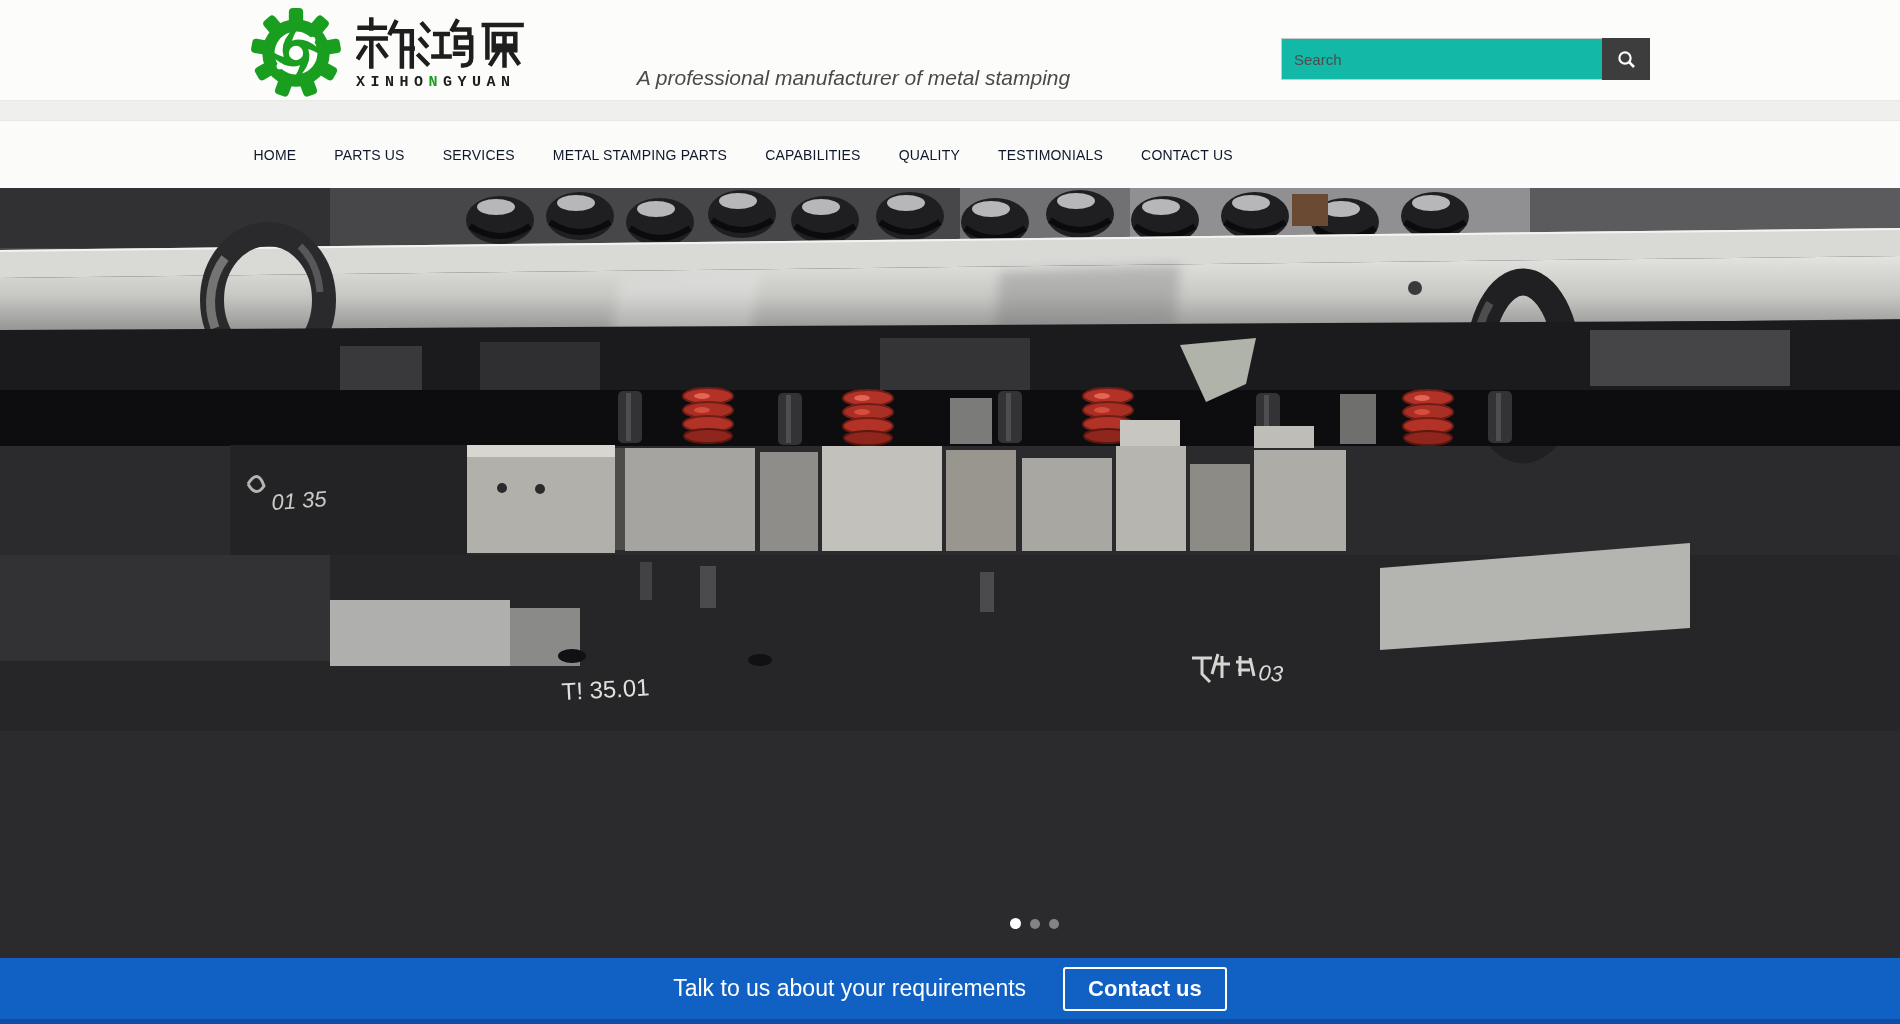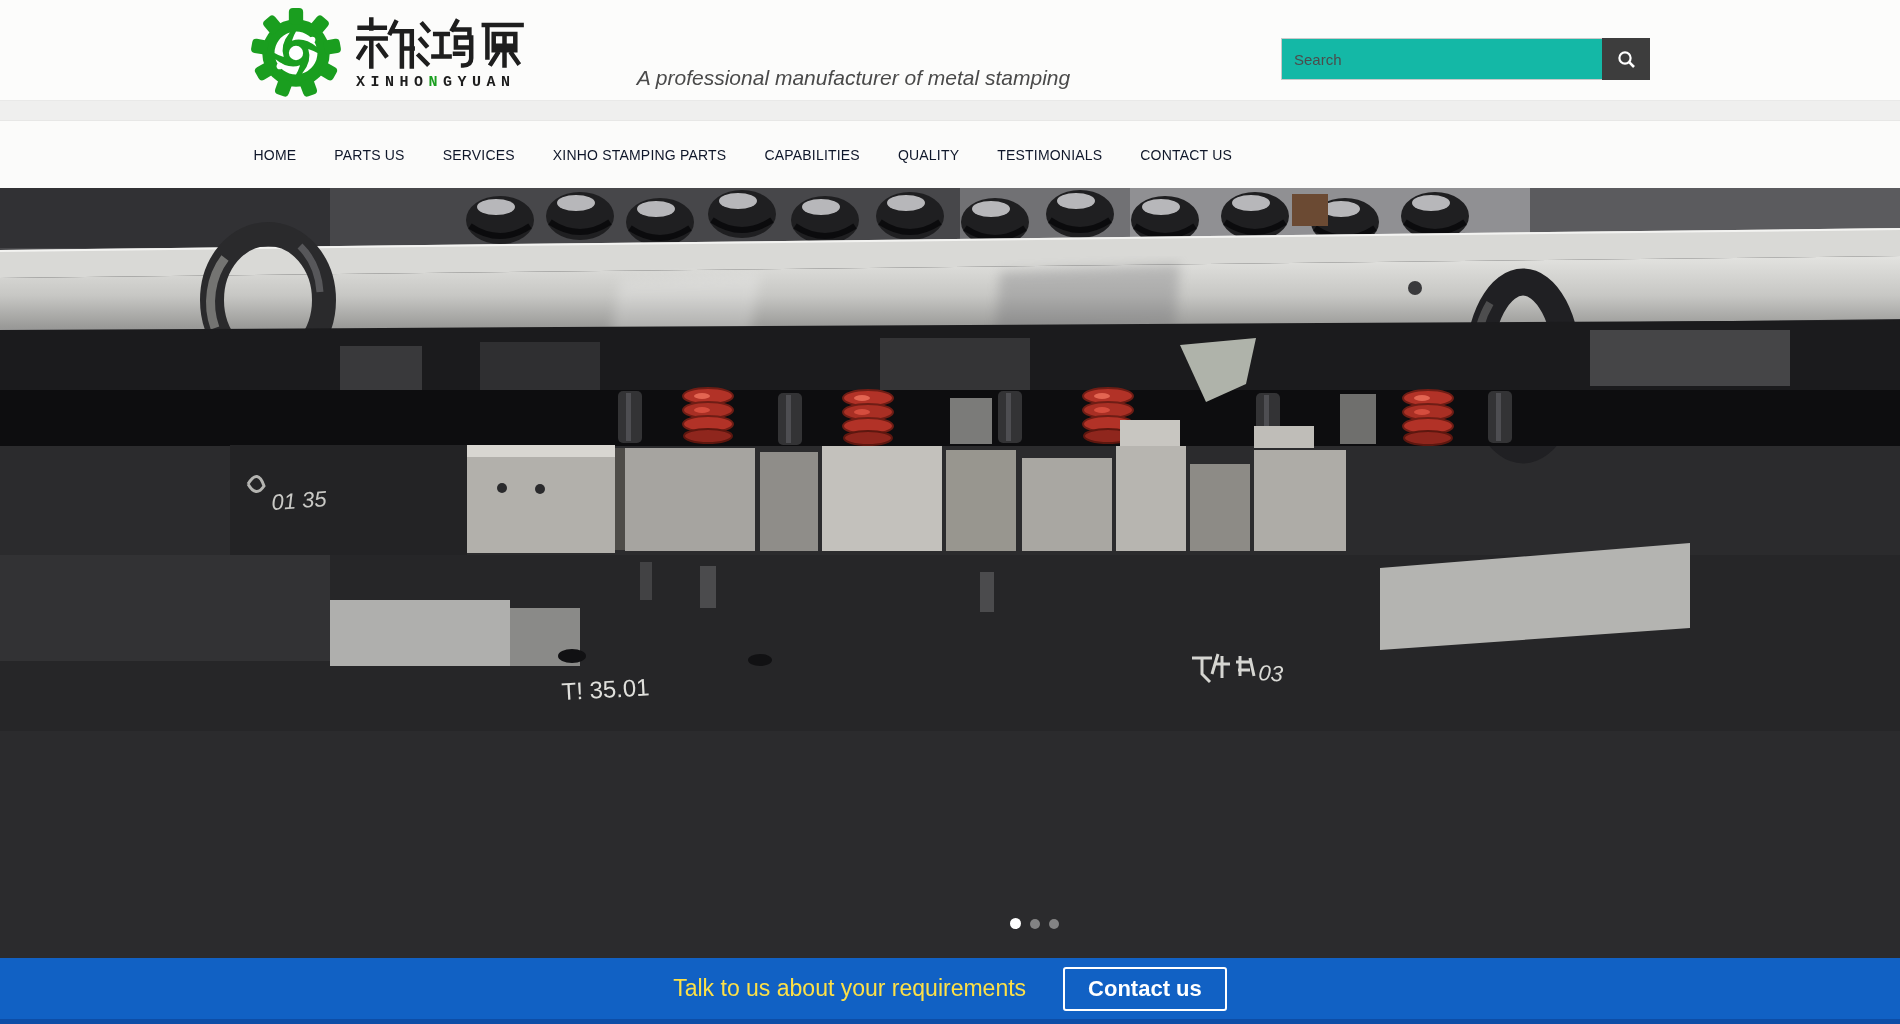--- a/index.html
+++ b/index.html
@@ -29,21 +29,21 @@
 
   
   .hero{position:absolute;top:188px;left:0;width:1900px;height:770px;background:#2b2b2d;}
   .hero svg{display:block;}
   .dots{position:absolute;left:1010px;top:730px;display:flex;align-items:center;}
   .dot{width:10px;height:10px;border-radius:50%;background:#9a9a9a;opacity:.8;margin-right:9px;cursor:pointer;}
   .dot.active{width:11px;height:11px;background:#ffffff;opacity:1;}
 
   
   .cta-bar{position:absolute;top:958px;left:0;width:1900px;height:66px;background:#1161c4;border-bottom:5px solid #0d4da6;box-sizing:border-box;display:flex;align-items:center;justify-content:center;}
-  .cta-text{color:#fde047;font-size:23px;margin-right:37px;}
+  .cta-text{color:#ffffff;font-size:23px;margin-right:37px;}
   .cta-btn{display:inline-block;color:#fff;font-size:22px;font-weight:bold;border:2px solid #fff;border-radius:3px;padding:7px 23px;cursor:pointer;text-decoration:none;}
 </style>
 </head>
 <body>
 
 <div class="page">
 
   <header class="site-header">
     <div class="header-inner">
 
@@ -105,21 +105,21 @@
       </div>
 
     </div>
   </header>
 
   <nav class="main-nav">
     <ul>
       <li>HOME</li>
       <li>PARTS US</li>
       <li>SERVICES</li>
-      <li>XINHO STAMPING PARTS</li>
+      <li>METAL STAMPING PARTS</li>
       <li>CAPABILITIES</li>
       <li>QUALITY</li>
       <li>TESTIMONIALS</li>
       <li>CONTACT US</li>
     </ul>
   </nav>
 
   <div class="hero">
     <svg width="1900" height="770" viewBox="0 0 1900 770" preserveAspectRatio="none">
       <defs>

